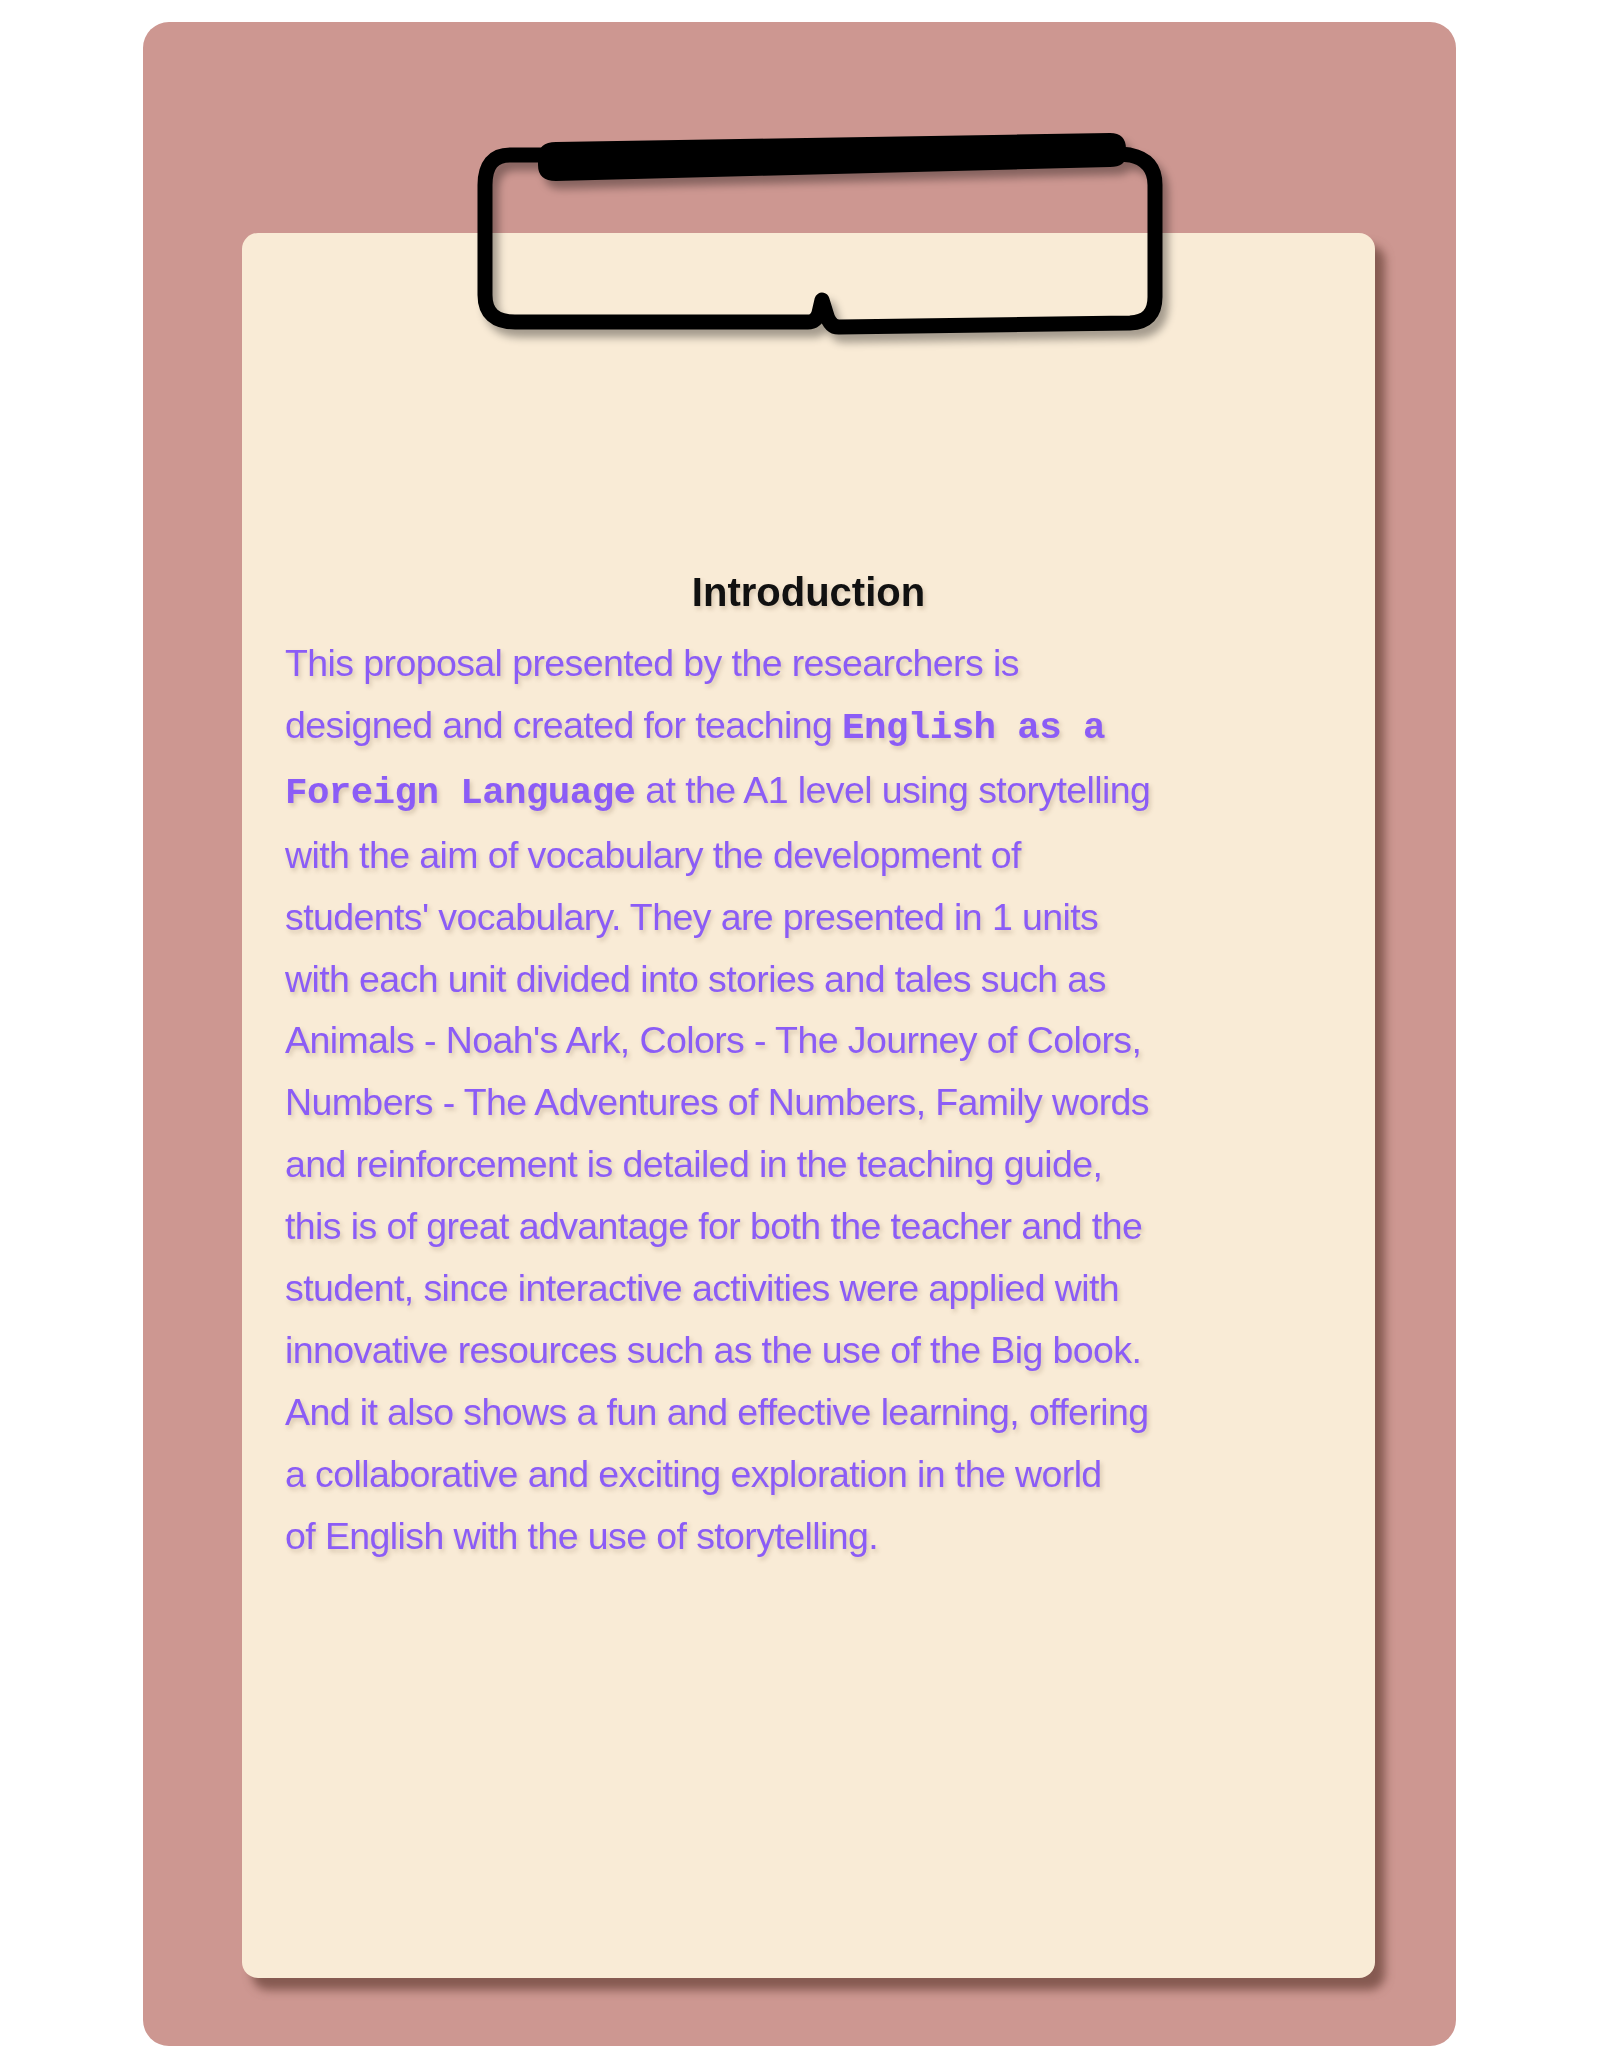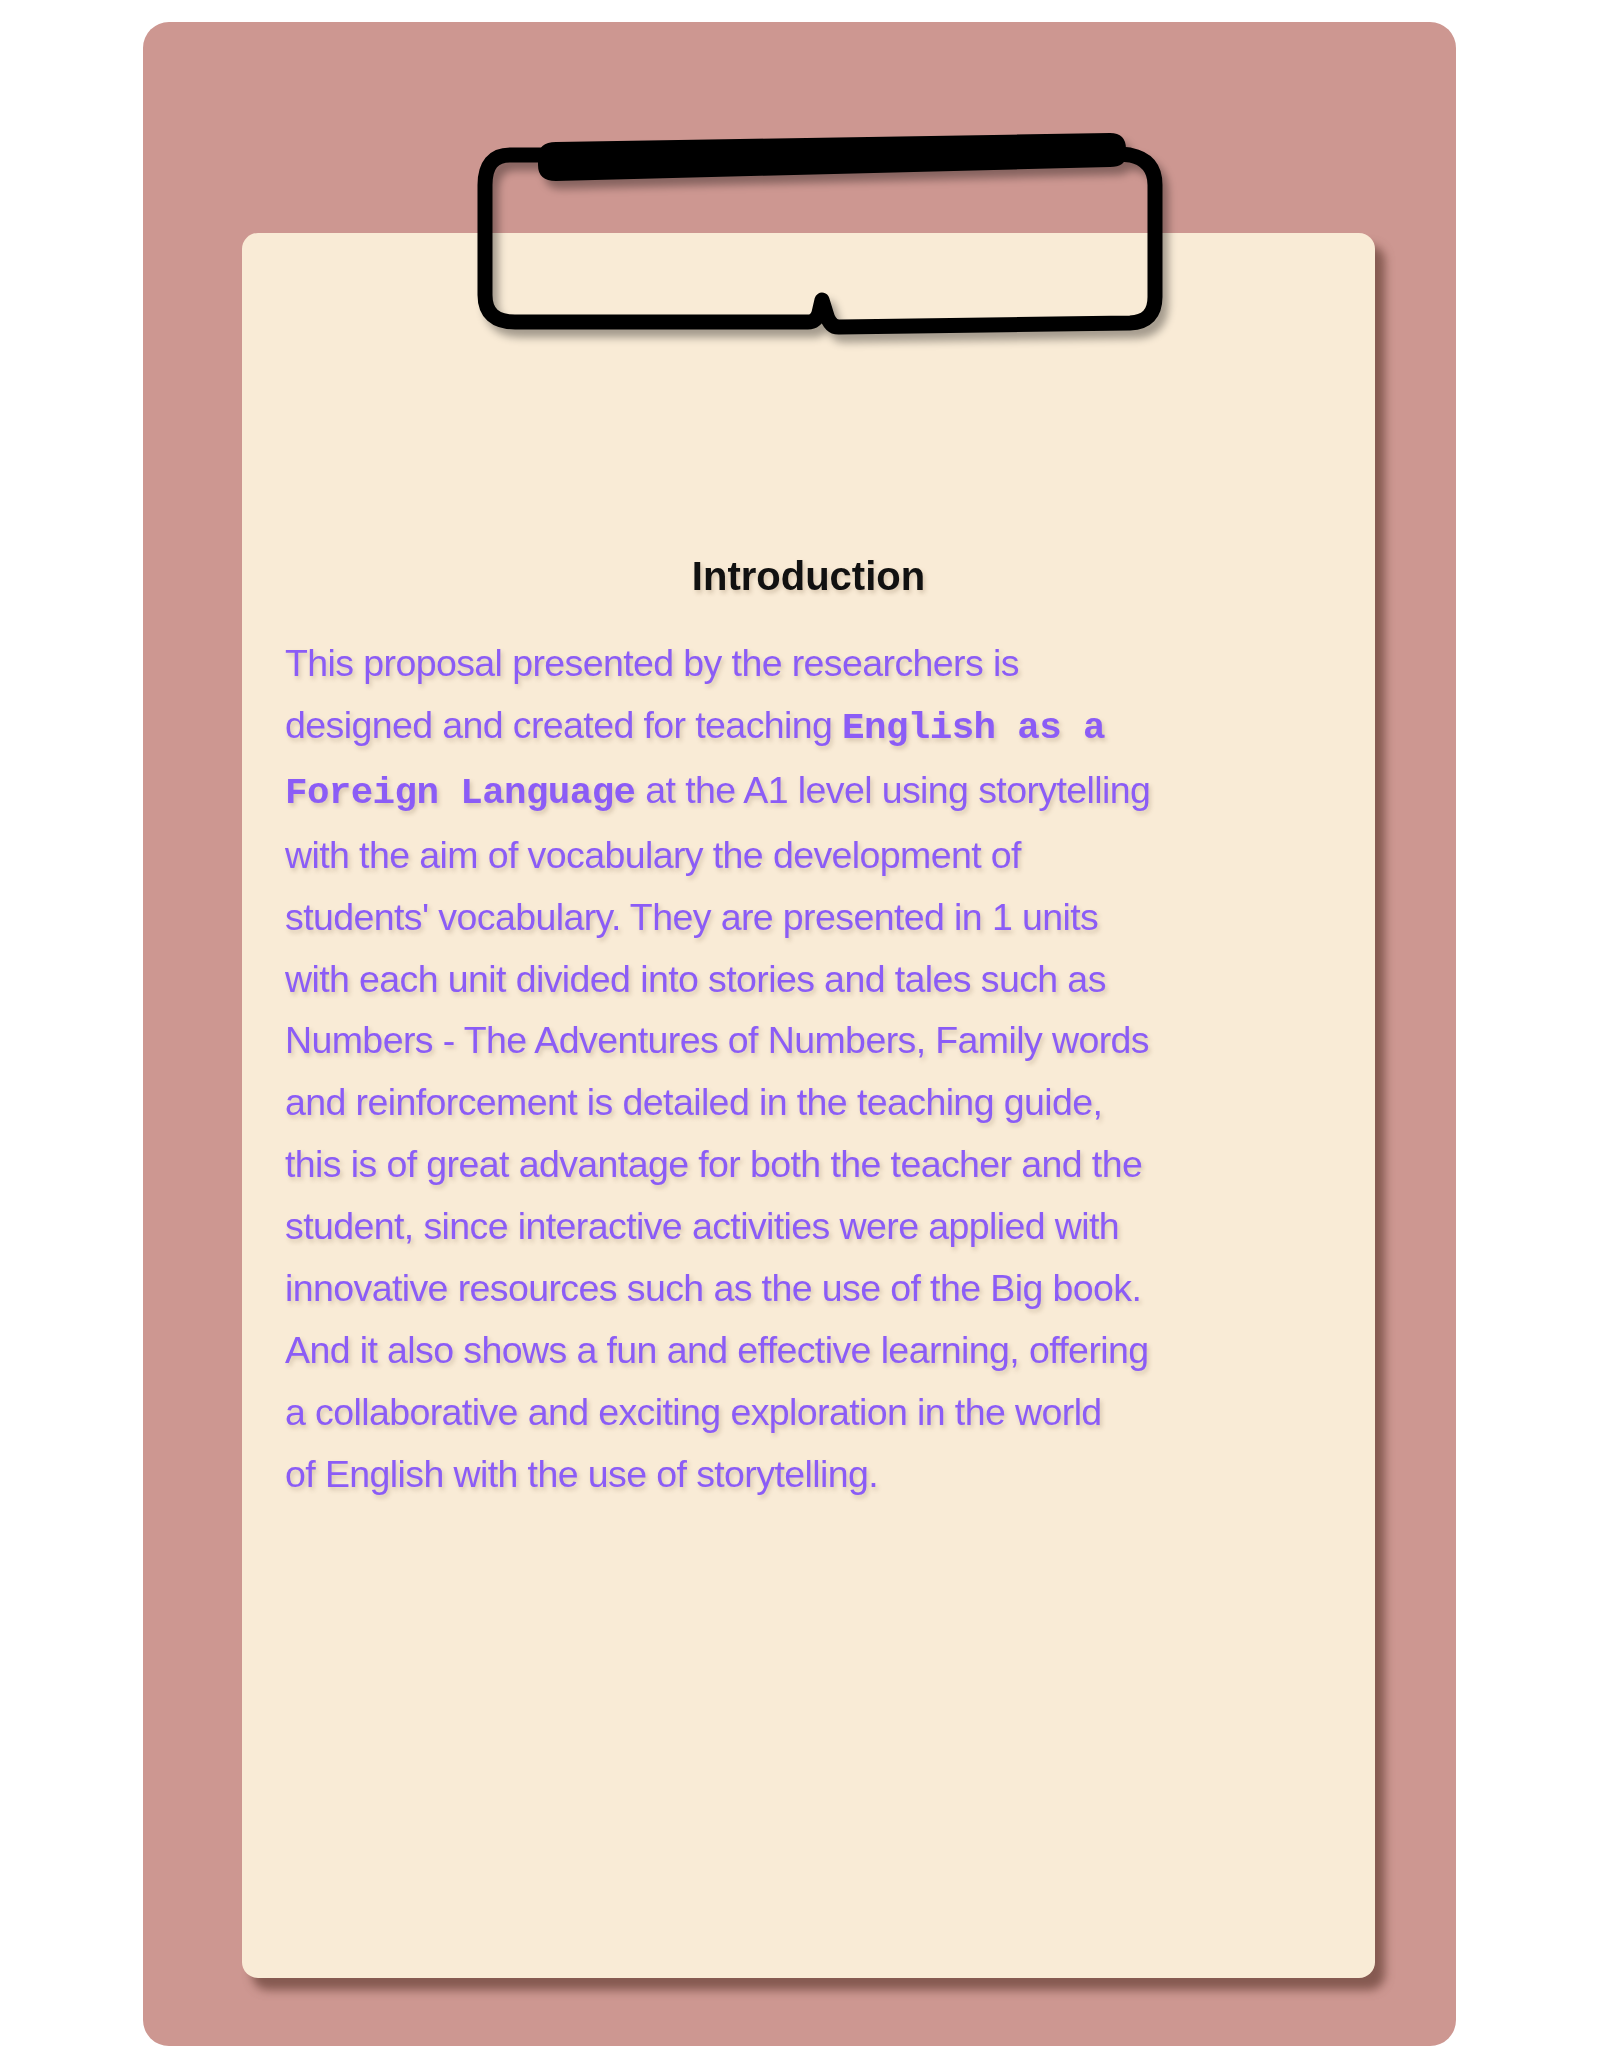--- a/index.html
+++ b/index.html
@@ -11,21 +11,21 @@
   .paper {
     position:absolute; left:242px; top:233px; width:1133px; height:1745px;
     background:#f9ebd6; border-radius:16px;
     box-shadow: 10px 12px 10px rgba(110,70,60,0.75);
   }
   .clip {
     position:absolute; left:470px; top:125px; width:700px; height:215px;
   }
   .clip svg { width:100%; height:100%; display:block; overflow:visible; }
   .title {
-    position:absolute; left:242px; width:1133px; top:552px;
+    position:absolute; left:242px; width:1133px; top:568px;
     text-align:center; font-family:"Liberation Sans", sans-serif; font-weight:bold;
     font-size:40px; line-height:48px; color:#111;
     text-shadow: 2px 3px 4px rgba(120,90,60,0.25);
   }
   .body-text {
     position:absolute; left:285px; top:633px; width:1060px;
     font-family:"Liberation Sans", sans-serif; font-size:37.5px; line-height:61.9px;
     color:#8b5cf6; letter-spacing:-0.6px;
     text-shadow: 2px 3px 4px rgba(120,90,60,0.25);
   }
@@ -71,20 +71,21 @@
 
 <div class="title">Introduction</div>
 
 <div class="body-text">
   <span class="line">This proposal presented by the researchers is</span>
   <span class="line"><span>designed and created for teaching </span><span class="bold">English as a</span></span>
   <span class="line"><span class="bold">Foreign Language</span><span> at the A1 level using storytelling</span></span>
   <span class="line">with the aim of vocabulary the development of</span>
   <span class="line">students' vocabulary. They are presented in 1 units</span>
   <span class="line">with each unit divided into stories and tales such as</span>
+  <span class="line">Animals - Noah's Ark, Colors - The Journey of Colors,</span>
   <span class="line">Numbers - The Adventures of Numbers, Family words</span>
   <span class="line">and reinforcement is detailed in the teaching guide,</span>
   <span class="line">this is of great advantage for both the teacher and the</span>
   <span class="line">student, since interactive activities were applied with</span>
   <span class="line">innovative resources such as the use of the Big book.</span>
   <span class="line">And it also shows a fun and effective learning, offering</span>
   <span class="line">a collaborative and exciting exploration in the world</span>
   <span class="line">of English with the use of storytelling.</span>
 </div>
 

